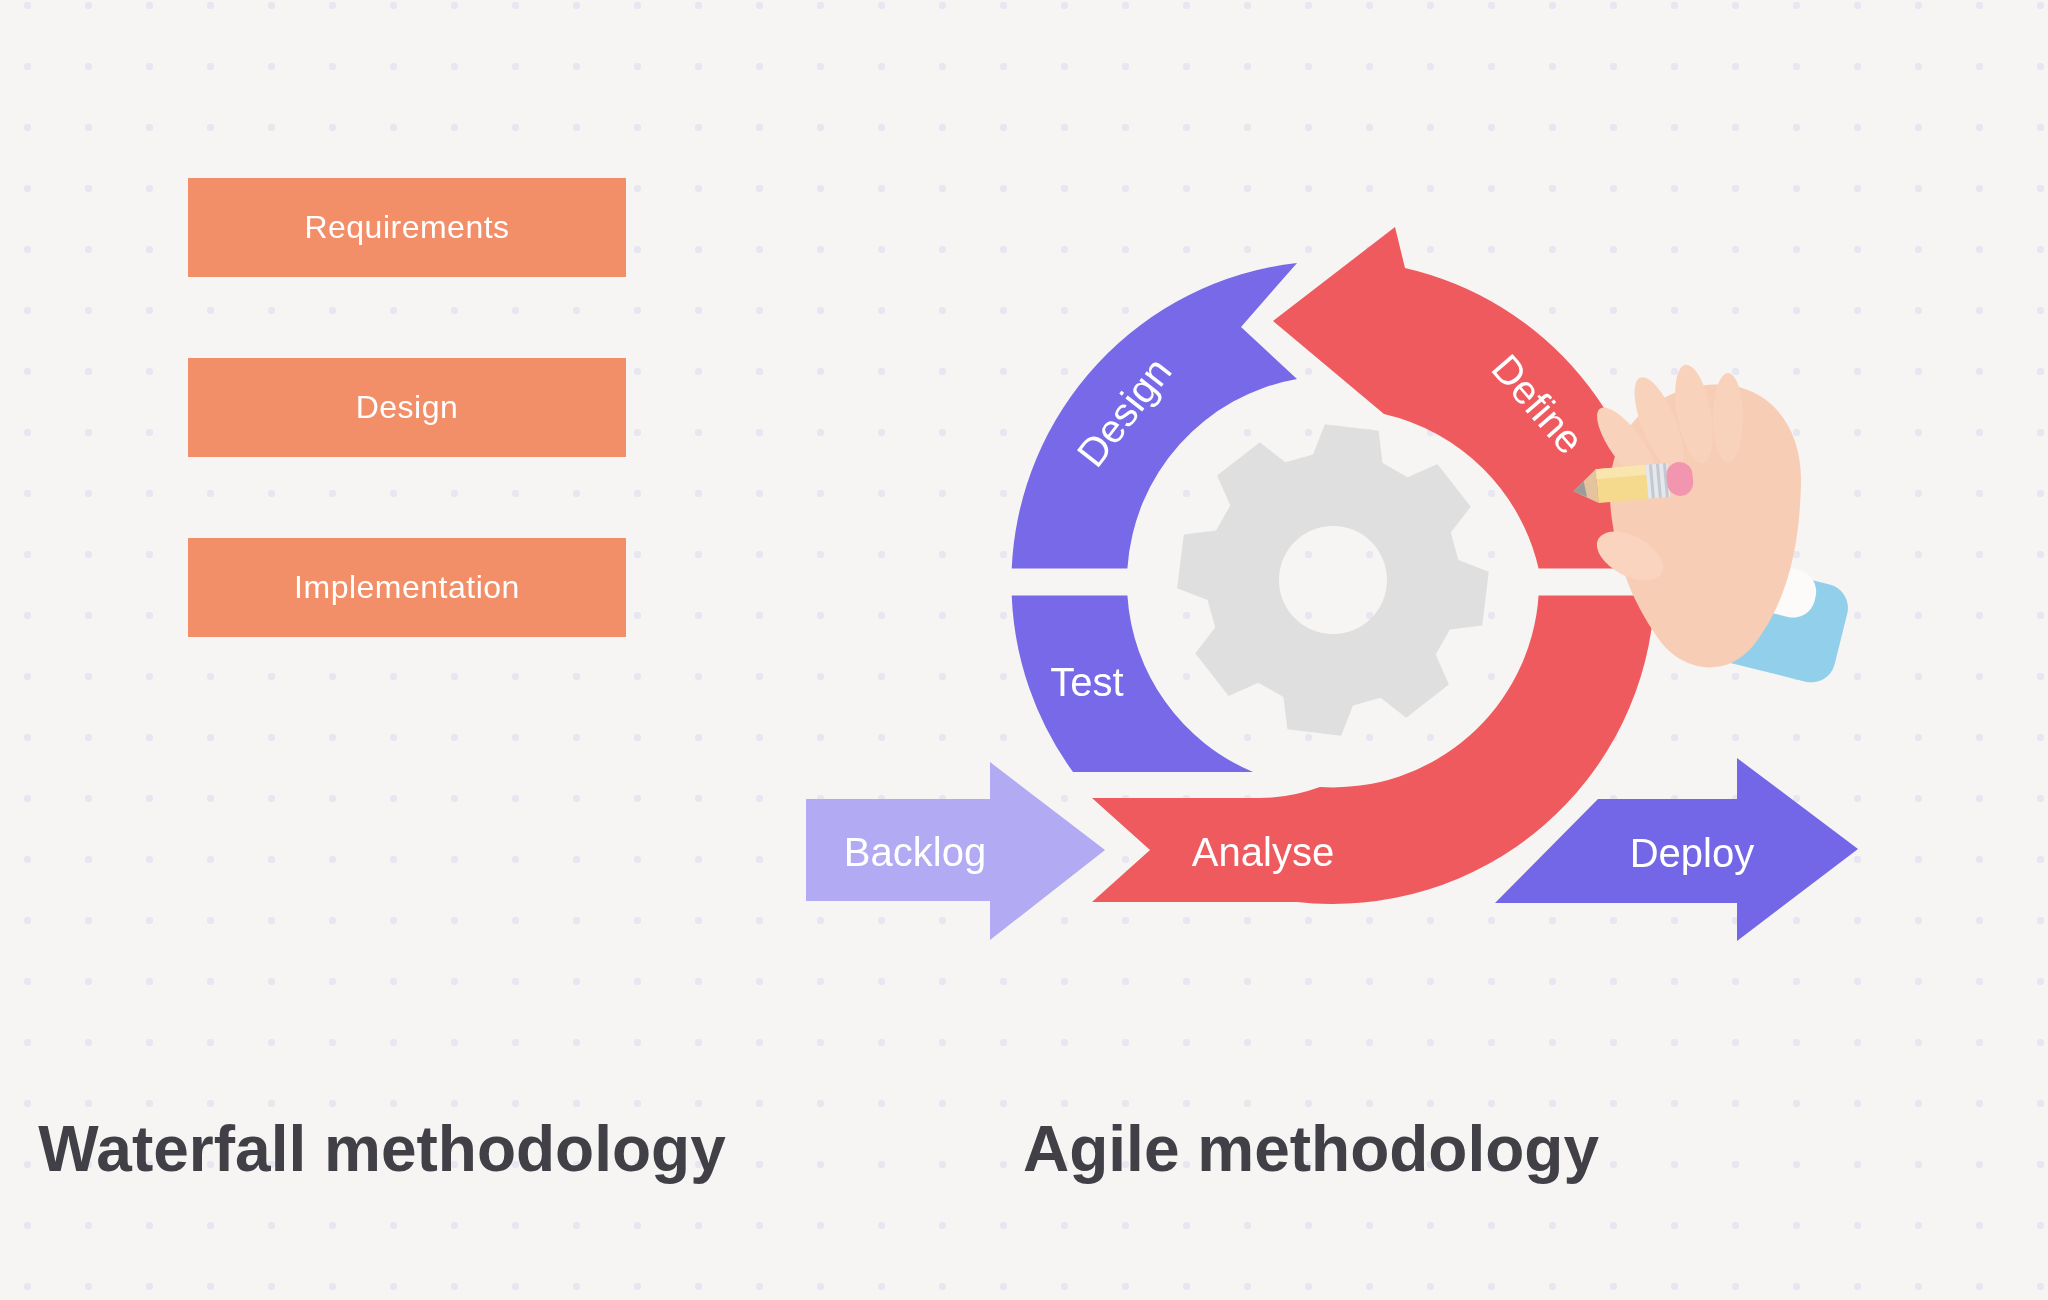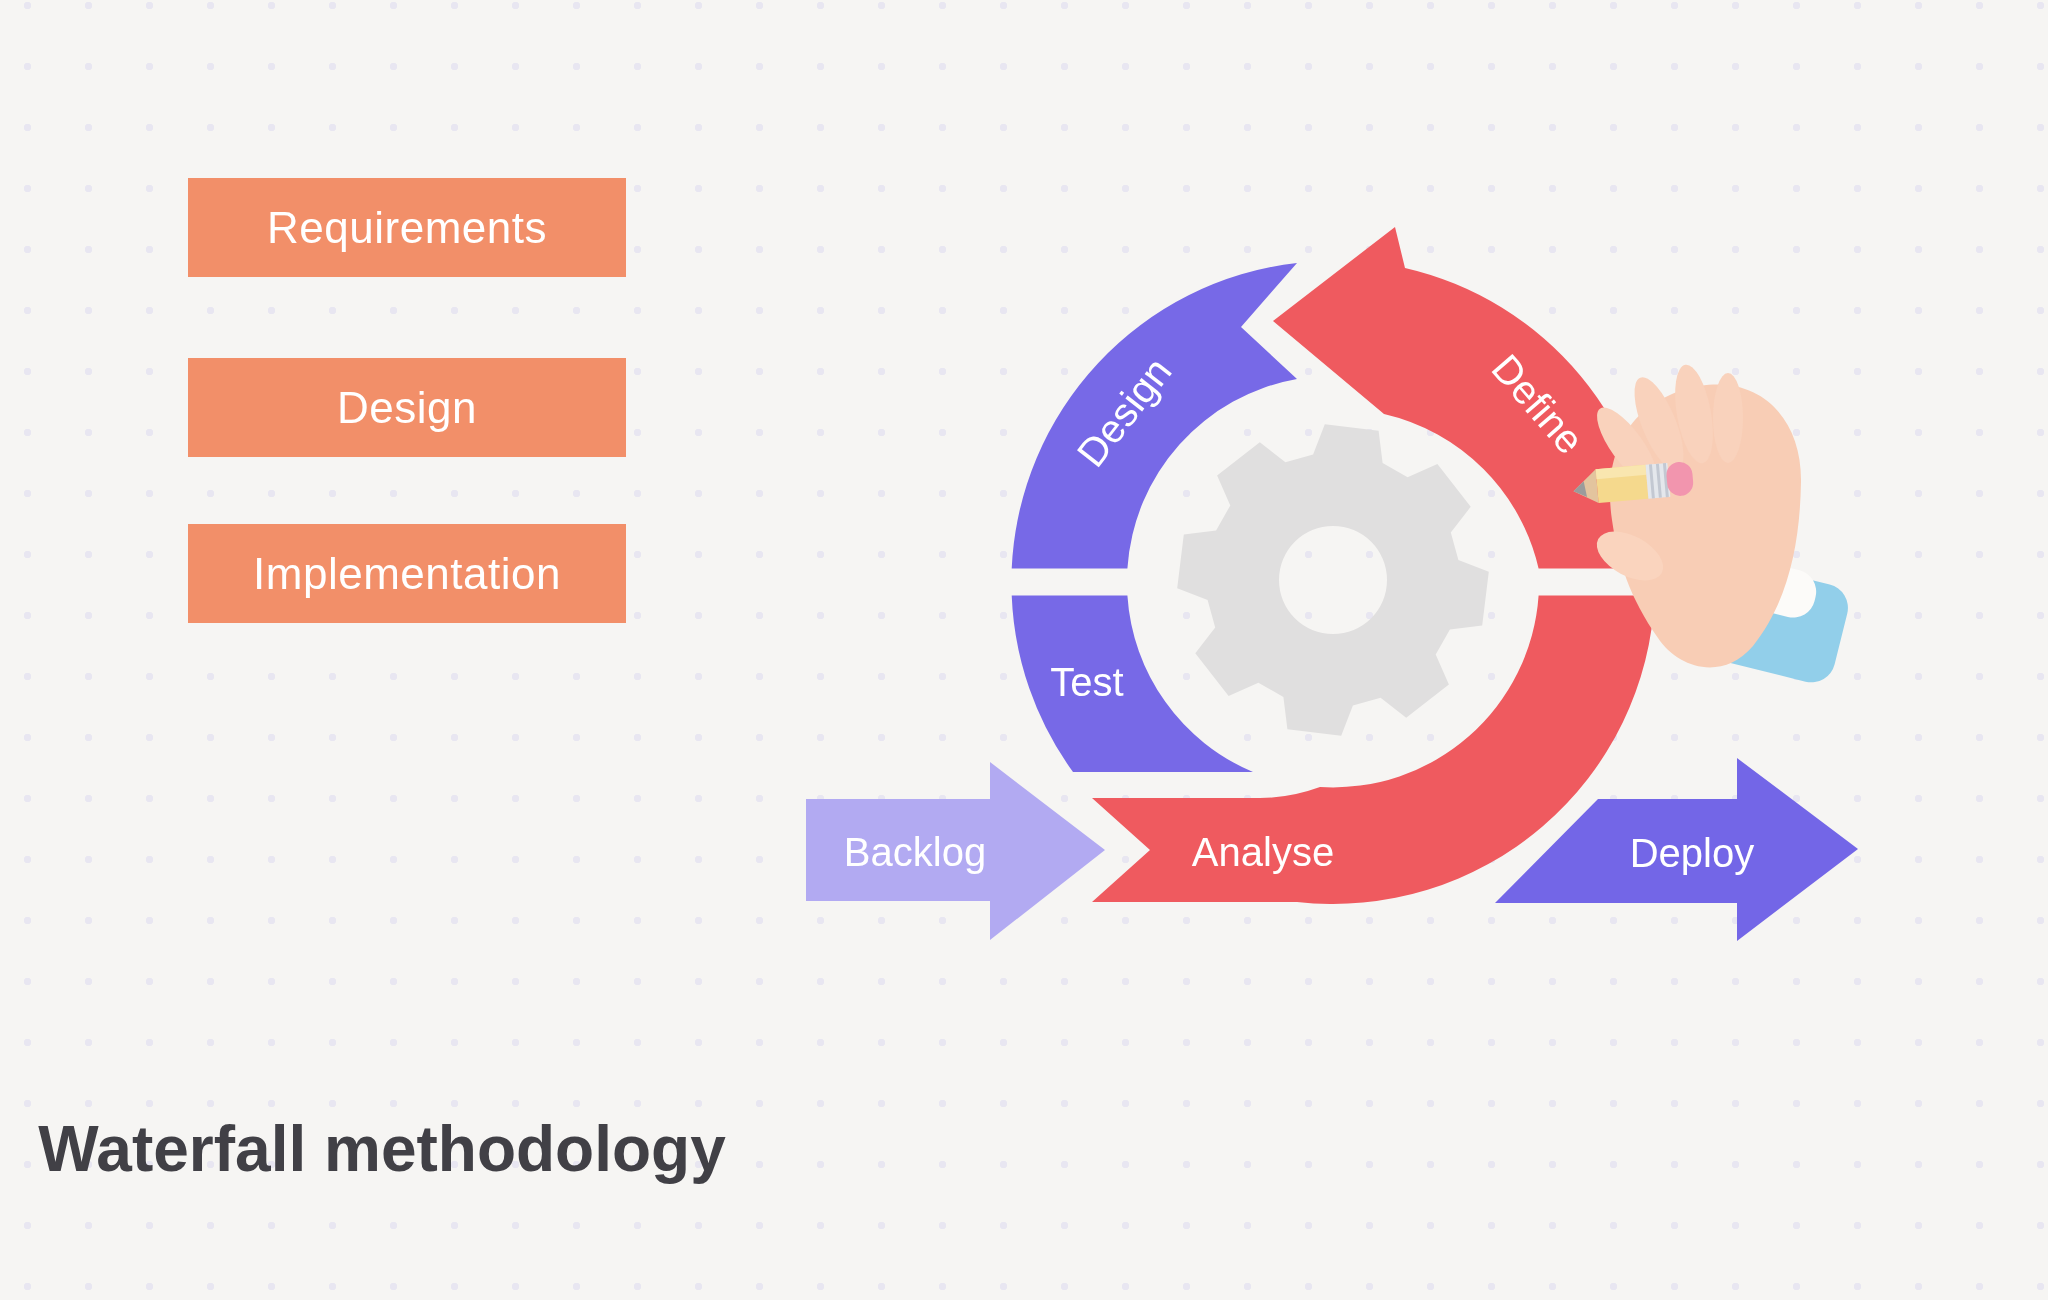--- a/index.html
+++ b/index.html
@@ -12,27 +12,27 @@
     background-size:61px 61px;
     background-position:-3px -25px;
     font-family:"Liberation Sans", sans-serif;
   }
   .wf-box{
     position:absolute;
     left:188px;width:438px;height:99px;
     background:#F28F69;
     display:flex;align-items:center;justify-content:center;
     color:#FFFFFF;
-    font-size:44px;
+    font-size:32px;
     font-weight:300;
     letter-spacing:0.5px;
   }
   .wf-box.b0{top:178px}
   .wf-box.b1{top:358px}
-  .wf-box.b2{top:524px}
+  .wf-box.b2{top:538px}
   .wf-box.b3{top:718px}
   .wf-box.b4{top:898px}
   .section-title{
     position:absolute;
     top:1112px;
     transform:translateX(-50%);
     font-size:64px;
     font-weight:700;
     color:#414046;
     white-space:nowrap;
@@ -120,14 +120,15 @@
         <line x1="19" y1="-17" x2="19" y2="17" stroke="#C3C8D2" stroke-width="3"></line>
         <line x1="26" y1="-17" x2="26" y2="17" stroke="#C3C8D2" stroke-width="3"></line>
         <line x1="33" y1="-17" x2="33" y2="17" stroke="#C3C8D2" stroke-width="3"></line>
         <rect x="34" y="-17" width="26" height="34" rx="13" fill="#F295AE"></rect>
       </g>
       <ellipse rx="36" ry="20" fill="#FAD4BE" transform="translate(1630,556) rotate(28)"></ellipse>
     </g>
   </svg>
 
   <div class="section-title t-waterfall">Waterfall methodology</div>
+  <div class="section-title t-agile">Agile methodology</div>
 
 </div>
 
 </body></html>

